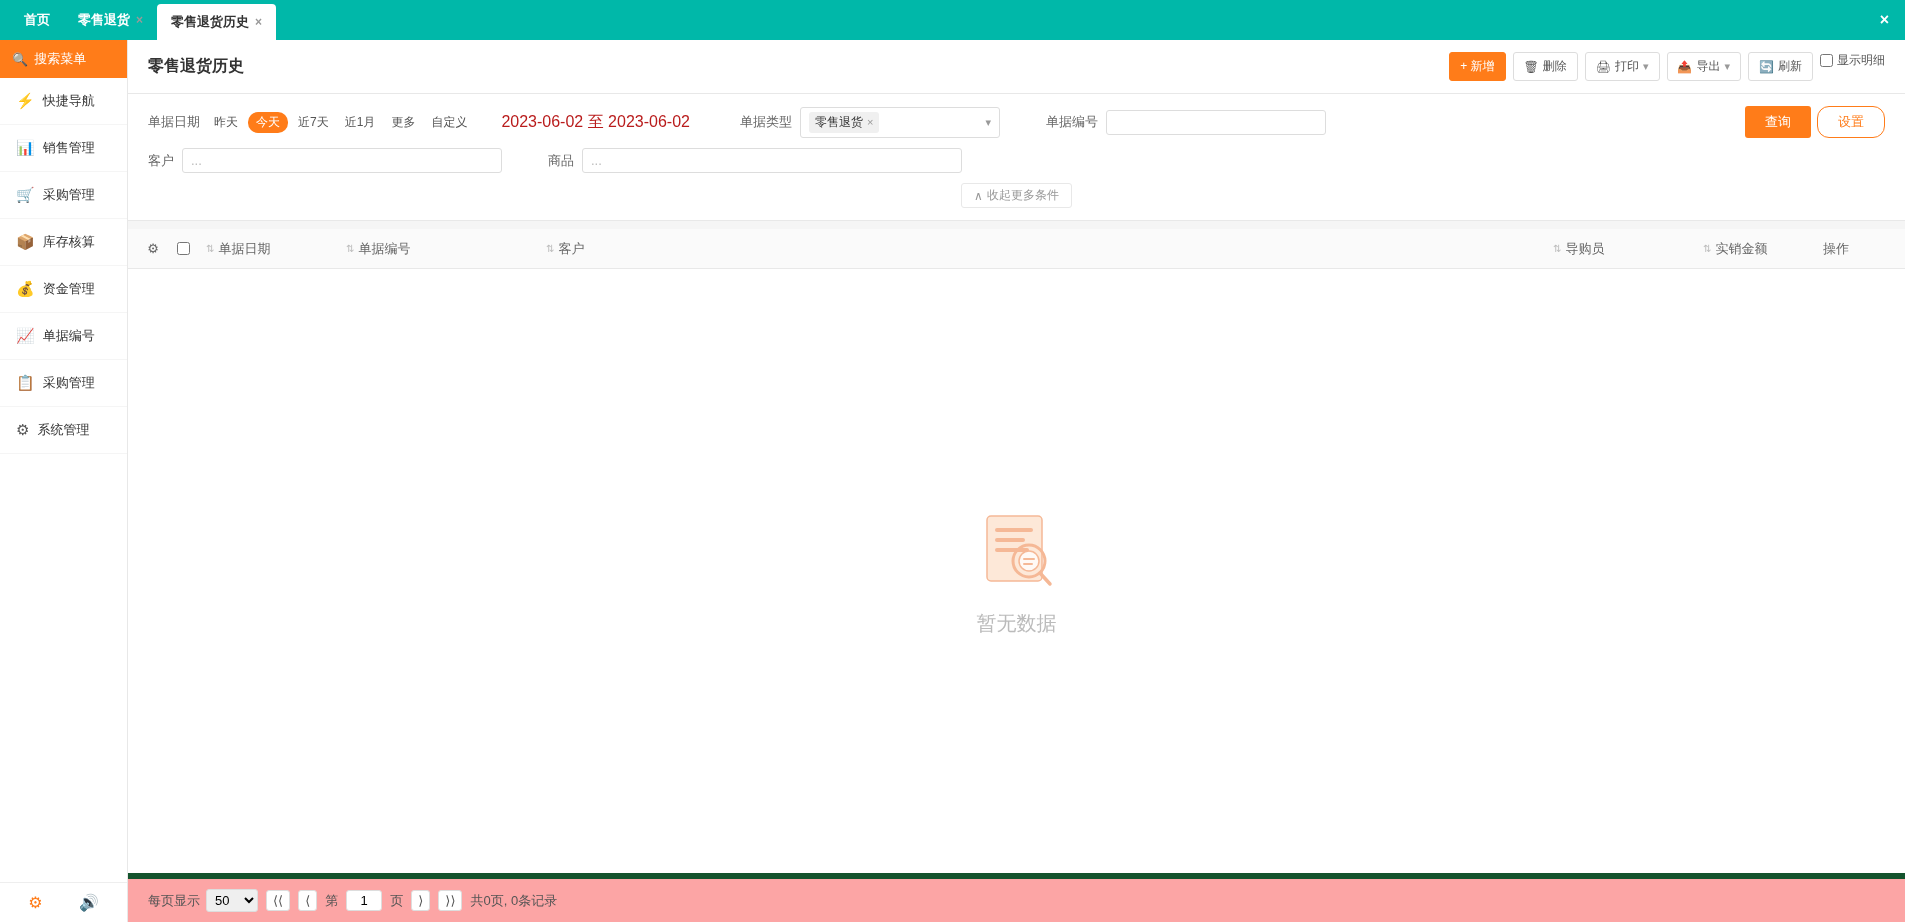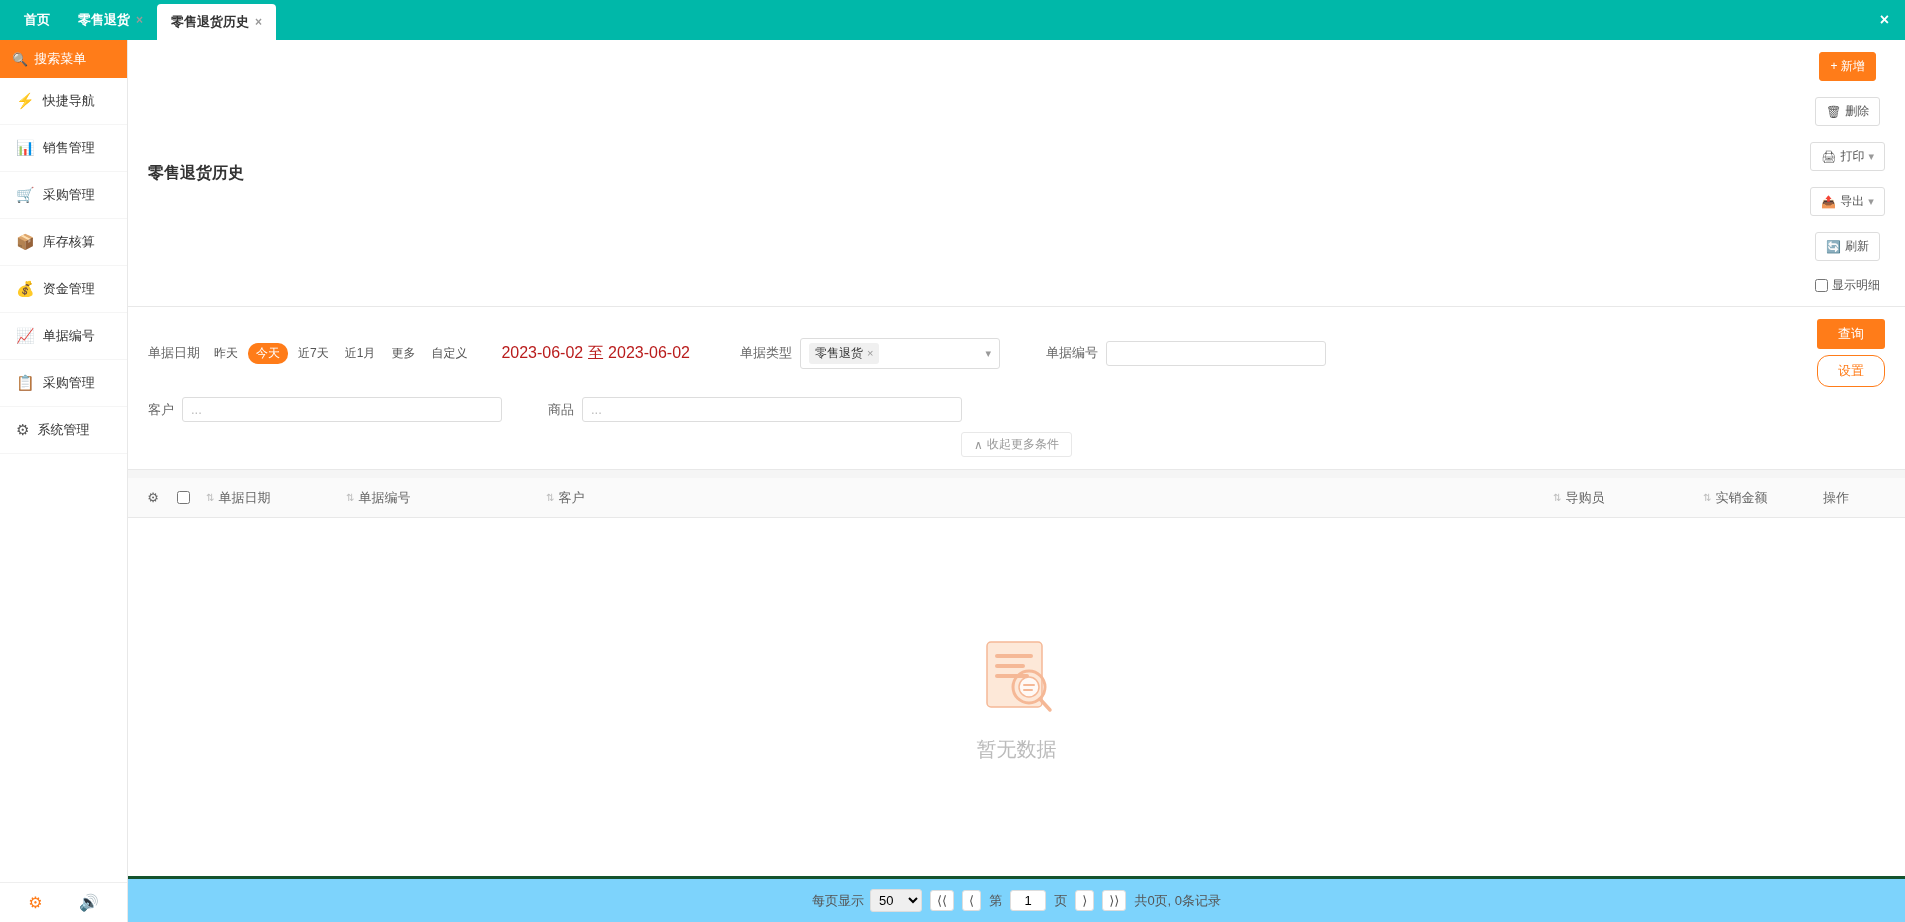--- a/index.html
+++ b/index.html
@@ -115,23 +115,22 @@
       padding: 12px 20px;
       display: flex;
       align-items: center;
       justify-content: space-between;
       border-bottom: 1px solid #e8e8e8;
       flex-shrink: 0;
     }
     .page-title { font-size: 16px; font-weight: bold; color: #333; }
     .toolbar {
       display: flex;
-      align-items: center;
-      gap: 16px;
-      flex-direction: column;
+      align-items: flex-start;
+      gap: 7px;
     }
     .toolbar-btn {
       display: flex;
       align-items: center;
       gap: 4px;
       padding: 5px 10px;
       border: 1px solid #ddd;
       background: #fff;
       border-radius: 3px;
       cursor: pointer;
@@ -271,21 +270,21 @@
       background: #fff;
       color: #ff7c19;
       border: 1px solid #ff7c19;
       border-radius: 12px;
       padding: 6px 20px;
       cursor: pointer;
       font-size: 13px;
     }
     .filter-actions {
       display: flex;
-      flex-direction: column;
+      flex-direction: row;
       gap: 6px;
       margin-left: auto;
       flex-shrink: 0;
     }
 
     
     .table-area {
       flex: 1;
       background: #fff;
       margin: 8px 0 0 0;
@@ -347,25 +346,25 @@
     .empty-icon {
       width: 100px;
       height: 90px;
     }
     .empty-text { font-size: 20px; color: #bbb; }
 
     
     .pagination {
       display: flex;
       align-items: center;
-      justify-content: center;
+      justify-content: flex-start;
       padding: 10px 20px;
       gap: 8px;
-      border-top: 3px solid #14532d;
-      background: #7dd3fc;
+      border-top: 6px solid #14532d;
+      background: #fca5a5;
       flex-shrink: 0;
       font-size: 13px;
       color: #555;
     }
     .pagination .per-page {
       display: flex;
       align-items: center;
       gap: 6px;
     }
     .pagination select {

